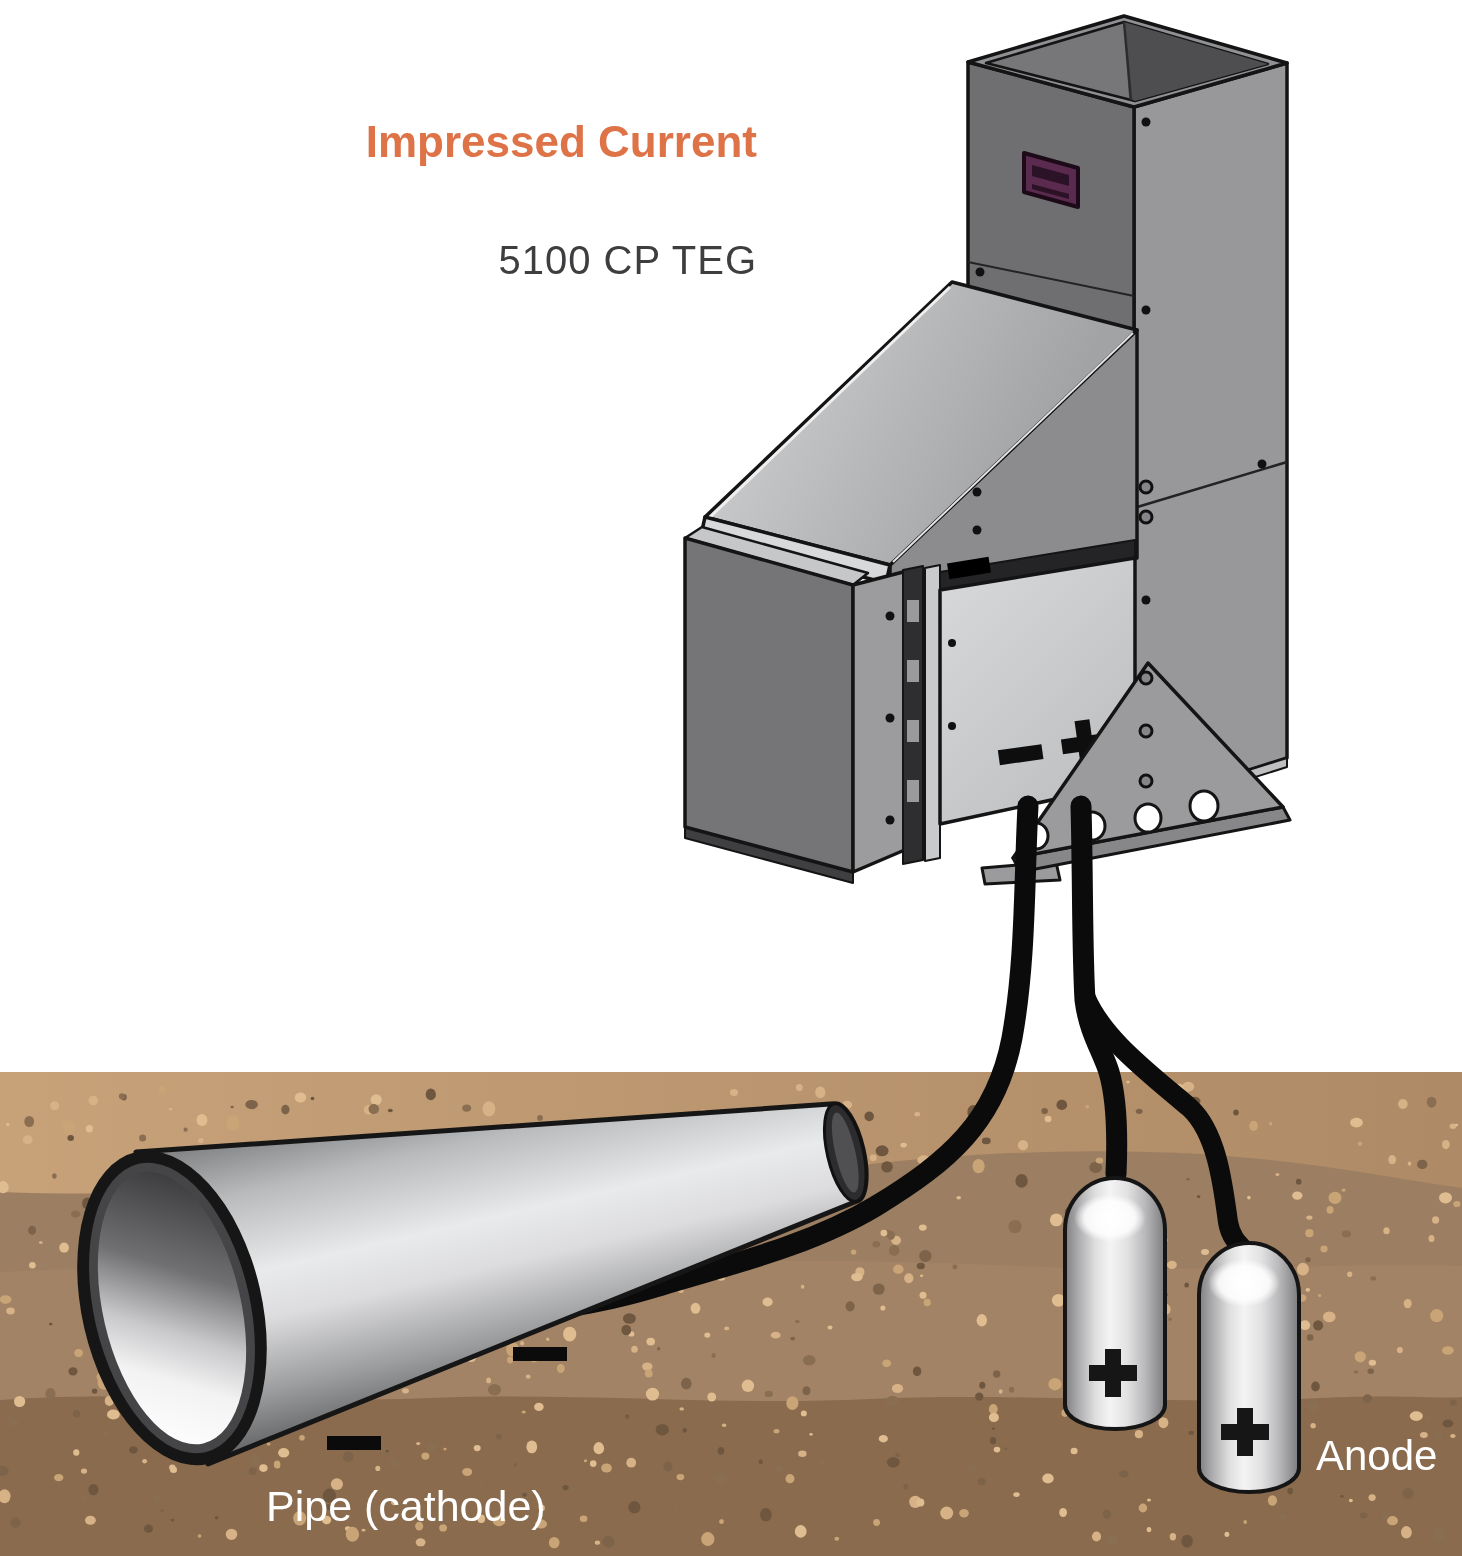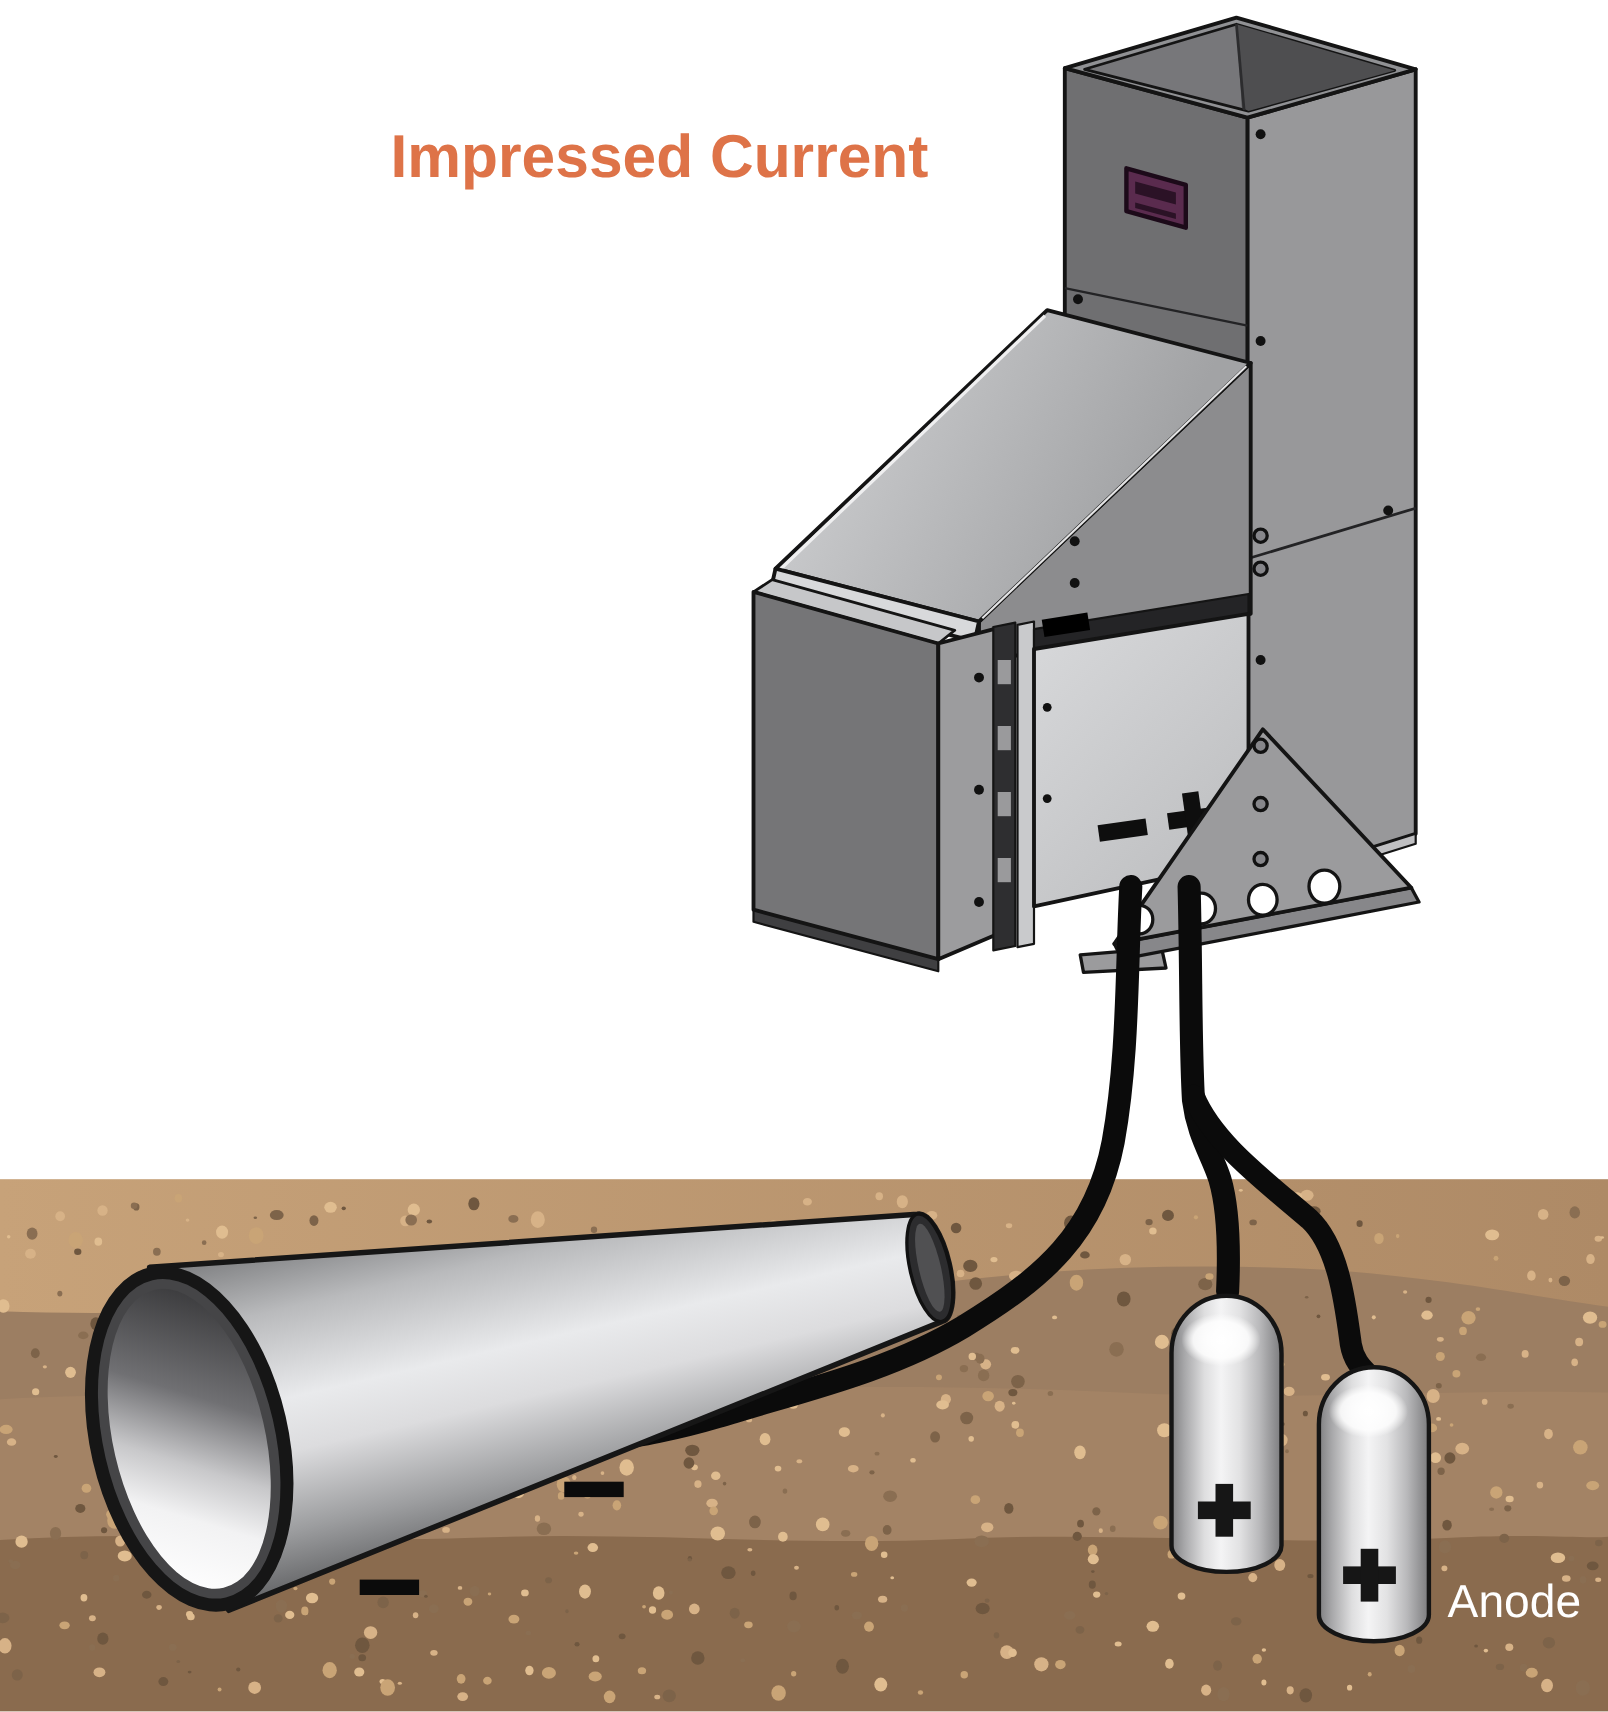--- a/index.html
+++ b/index.html
@@ -1,21 +1,21 @@
 <!DOCTYPE html>
 <html><head>
 <meta charset="utf-8">
 <style>
   html,body{margin:0;padding:0;background:#ffffff;}
   #stage{position:relative;width:1462px;height:1556px;background:#ffffff;overflow:hidden;
          font-family:"Liberation Sans",sans-serif;}
   #art{position:absolute;left:0;top:0;}
   .lbl{position:absolute;white-space:pre;text-align:center;}
   .title{width:402px;left:355px;top:118px;text-align:right;font-weight:bold;
-         font-size:55px;line-height:48px;color:#DE7348;}
+         font-size:44px;line-height:48px;color:#DE7348;}
   .subtitle{width:402px;left:355px;top:238px;text-align:right;font-weight:400;
             font-size:40px;letter-spacing:1px;color:#3E3E40;}
   .ground-label{color:#ffffff;font-weight:400;}
   .pipe-label{left:266px;top:1482px;font-size:43px;}
   .anode-label{left:1316px;top:1432px;font-size:42px;}
 </style>
 </head>
 <body>
 
 <div id="stage">
@@ -752,17 +752,19 @@
         <rect x="1221" y="1424" width="48" height="16"></rect>
             <rect x="1237" y="1408" width="16" height="48"></rect>
       </g>
     </g>
   </g>
 </svg>
 
 <div class="lbl title"><span>Impressed Current</span><br>
 </div>
 
-
+<div class="lbl subtitle">5100 CP TEG</div>
+
+<div class="lbl ground-label pipe-label">Pipe (cathode)</div>
 
 <div class="lbl ground-label anode-label">Anode</div>
 
 </div>
 
 </body></html>

